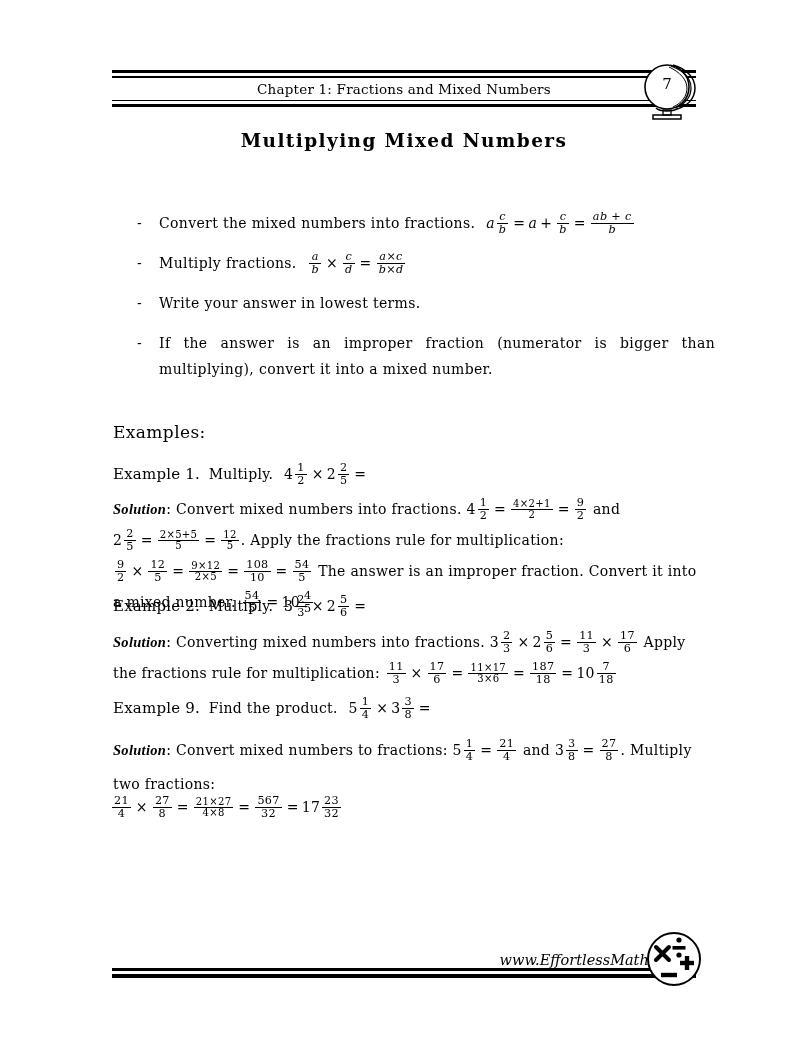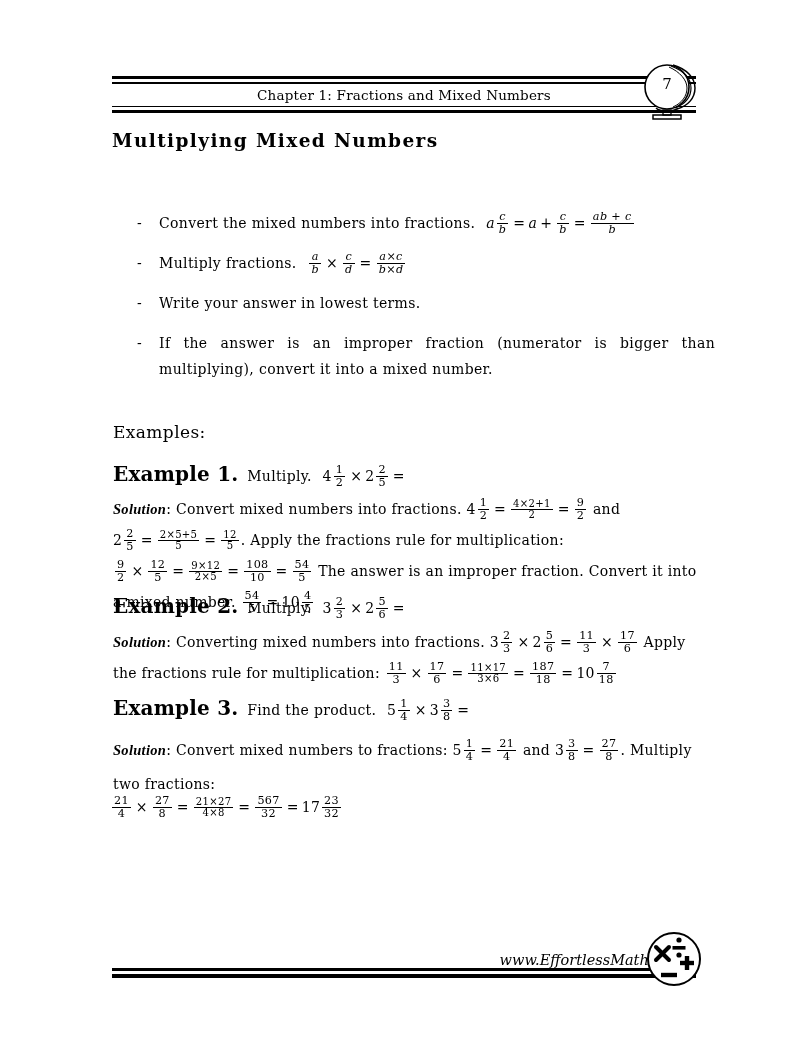--- a/index.html
+++ b/index.html
@@ -20,21 +20,21 @@
     position: absolute;
     left: 0; top: 0;
     width: 808px;
     height: 1045px;
   }
 
   
   .header {
     position: absolute;
     left: 112px;
-    top: 76px;
+    top: 70px;
     width: 584px;
     height: 44px;
   }
   .rule-thick {
     height: 3px;
     background: #000;
     width: 100%;
   }
   .rule-thin {
     height: 1.5px;
@@ -77,20 +77,21 @@
     font-size: 15px;
     color: #000;
   }
 
   
   .doc-title {
     position: absolute;
     left: 112px;
     top: 130px;
     width: 584px;
+    text-align: center;
     font-family: "DejaVu Serif", serif;
     font-weight: bold;
     font-size: 18.5px;
     letter-spacing: 1.4px;
   }
 
   
   .intro {
     position: absolute;
     left: 128px;
@@ -135,22 +136,22 @@
   }
 
   .block {
     position: absolute;
     left: 113px;
     width: 584px;
     font-size: 14px;
     letter-spacing: 0.3px;
   }
   .ex-label {
-    font-weight: bold;
-    font-size: 20px;
+    font-weight: normal;
+    font-size: 15px;
     letter-spacing: 0.2px;
   }
   .sol-label {
     font-weight: bold;
     font-style: italic;
     font-size: 14.5px;
     font-family: Liberation Serif, serif;
   }
   .txt { font-size: 14px; }
 
@@ -320,21 +321,21 @@
     <span class="mixed">
       <span class="whole">3</span><span class="frac"><span class="num">2</span><span class="den">3</span></span><span class="op">×</span><span class="whole">2</span><span class="frac"><span class="num">5</span><span class="den">6</span></span><span class="op">=</span><span class="frac"><span class="num">11</span><span class="den">3</span></span><span class="op">×</span><span class="frac"><span class="num">17</span><span class="den">6</span></span>
     </span>
     <span class="txt">Apply the fractions rule for multiplication:</span>
     <span class="mixed">
       <span class="frac"><span class="num">11</span><span class="den">3</span></span><span class="op">×</span><span class="frac"><span class="num">17</span><span class="den">6</span></span><span class="op">=</span><span class="frac small"><span class="num">11×17</span><span class="den">3×6</span></span><span class="op">=</span><span class="frac"><span class="num">187</span><span class="den">18</span></span><span class="op">=</span><span class="whole">10</span><span class="frac"><span class="num">7</span><span class="den">18</span></span>
     </span>
   </div>
 
   <div class="block" style="top:696px;">
-    <span class="ex-label">Example 3.</span>
+    <span class="ex-label">Example 9.</span>
     <span class="txt" style="margin-left:4px;">Find the product.</span>
     <span class="mixed" style="margin-left:6px;">
       <span class="whole">5</span><span class="frac"><span class="num">1</span><span class="den">4</span></span><span class="op">×</span><span class="whole">3</span><span class="frac"><span class="num">3</span><span class="den">8</span></span><span class="op">=</span>
     </span>
   </div>
 
   <div class="block lineblock" style="top:733px; line-height:34px;">
     <span class="sol-label">Solution</span><span class="txt">: Convert mixed numbers to fractions:</span>
     <span class="mixed">
       <span class="whole">5</span><span class="frac"><span class="num">1</span><span class="den">4</span></span><span class="op">=</span><span class="frac"><span class="num">21</span><span class="den">4</span></span>

